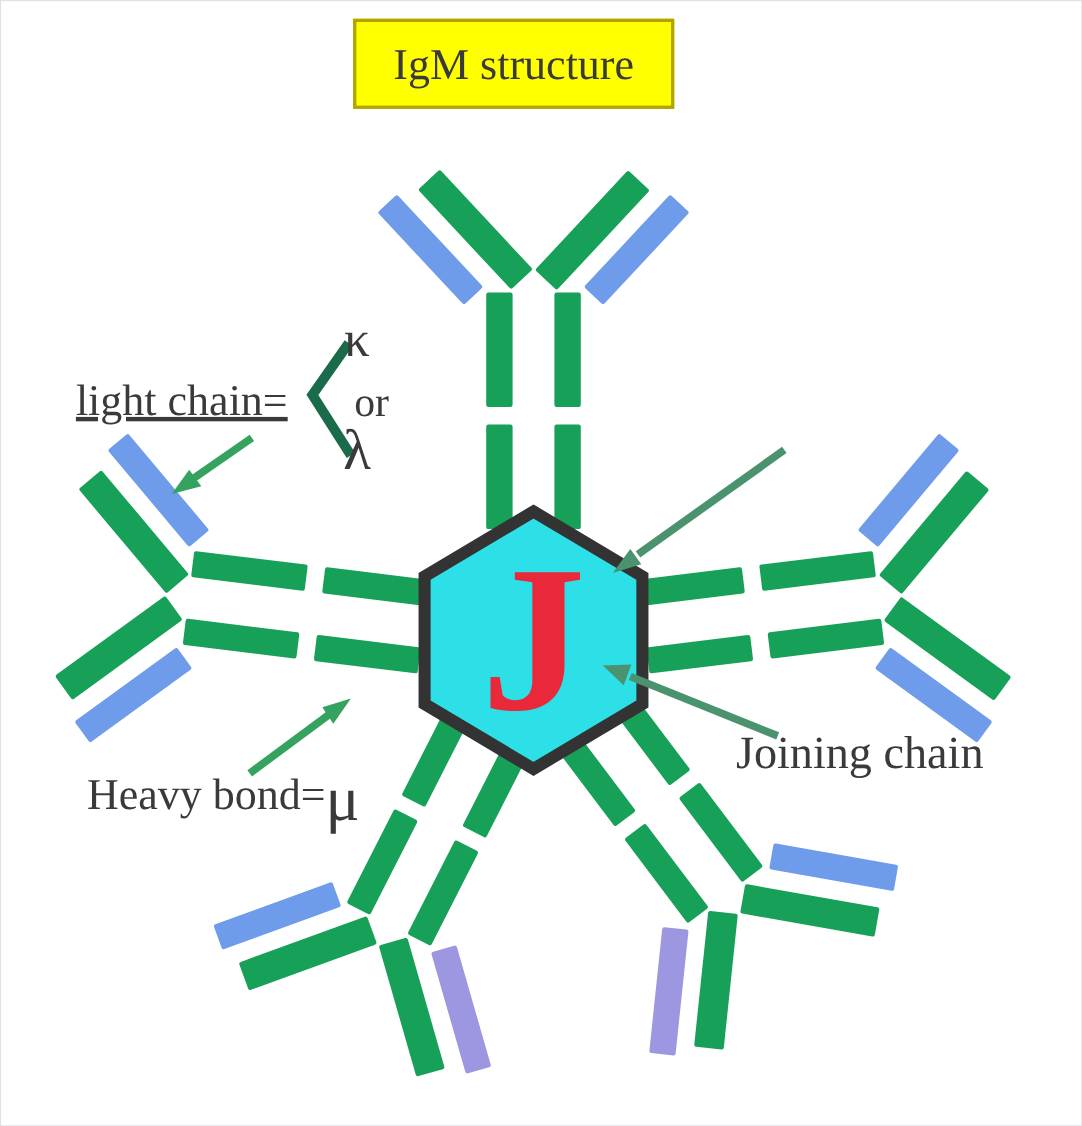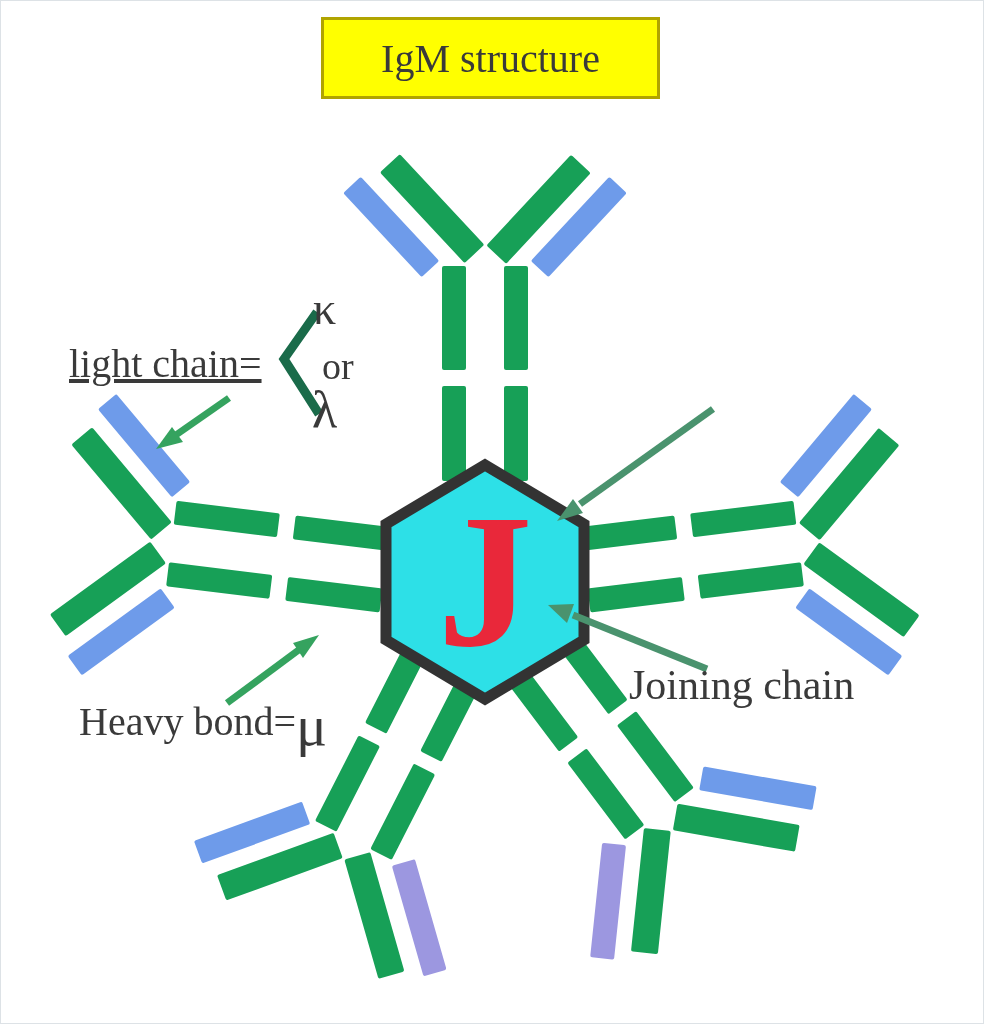--- a/index.html
+++ b/index.html
@@ -21,26 +21,26 @@
     font-size:190px;font-weight:bold;line-height:1;color:var(--jred);
   }
   .arrow-green{stroke:var(--agreen);stroke-width:7;}
   .arrow-green-head{fill:var(--agreen);}
   .arrow-sea{stroke:var(--asea);stroke-width:7;}
   .arrow-sea-head{fill:var(--asea);}
   .bracket{stroke:var(--bracket);stroke-width:9;fill:none;}
   
   .lbl{position:absolute;color:var(--text);white-space:nowrap;line-height:1.05;}
   .title-box{
-    position:absolute;left:320px;top:16px;width:339px;height:82px;
+    position:absolute;left:320px;top:16px;width:292px;height:82px;
     background:var(--titlebg);border:3px solid var(--titlebd);
     display:flex;align-items:center;justify-content:center;
     font-size:40px;color:var(--text);box-sizing:border-box;
   }
-  .f40{font-size:40px;} .f42{font-size:42px;} .f38{font-size:38px;}
+  .f40{font-size:40px;} .f42{font-size:42px;margin-left:40px;} .f38{font-size:38px;}
   .greek-k{font-size:46px;} .greek-l{font-size:52px;}
   .mu{font-size:58px;vertical-align:-10px;line-height:0;}
   .watermark{position:absolute;right:12px;top:972px;font-size:30px;color:var(--text);}
 </style>
 </head>
 <body>
 
 <div class="canvas">
 
   <div id="pentamer">

